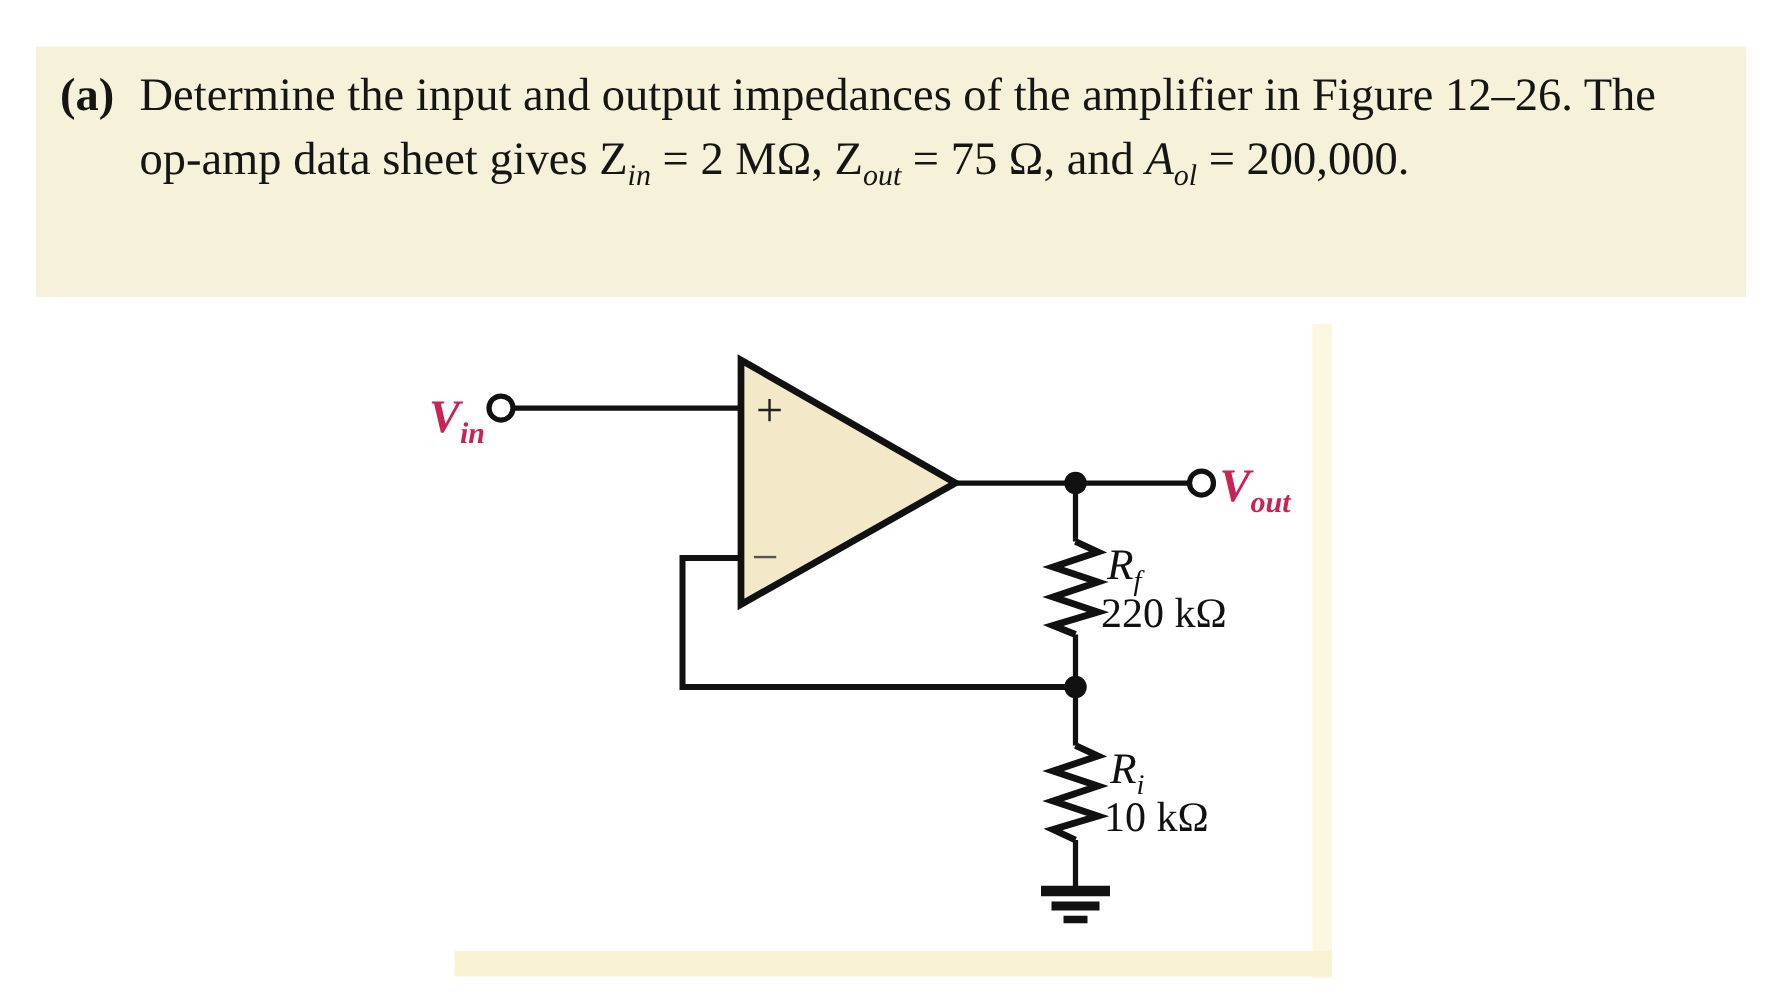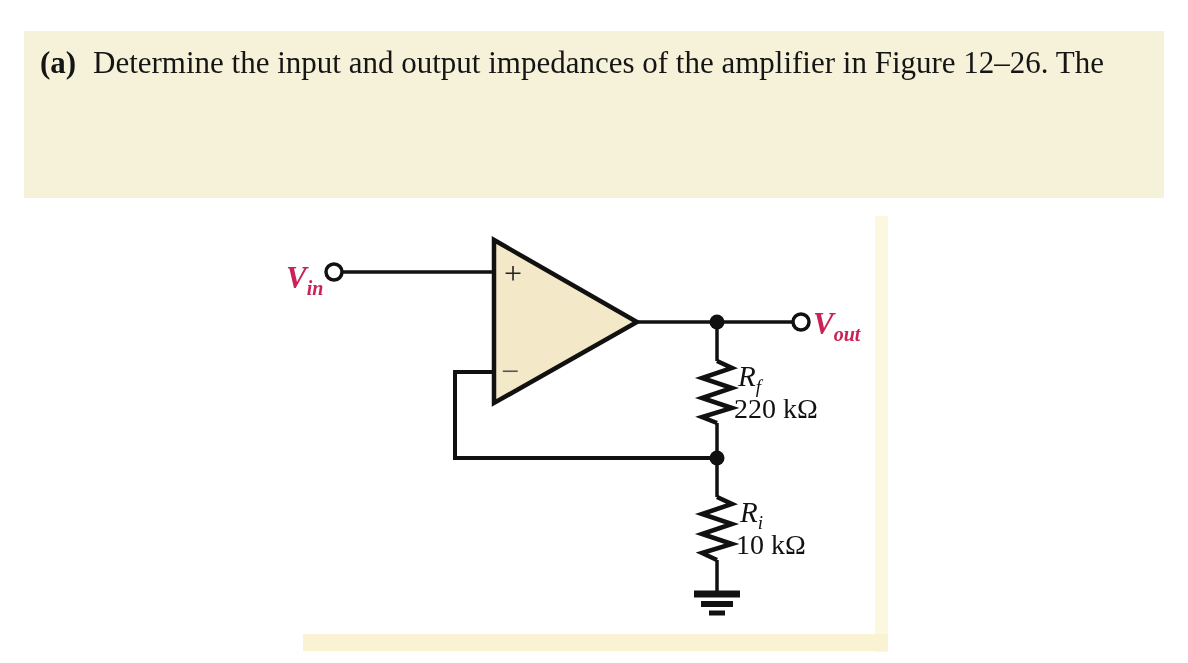--- a/index.html
+++ b/index.html
@@ -50,20 +50,23 @@
 
   <div class="band"></div>
 
   <div class="scan-strip-right"></div>
   <div class="scan-strip-bottom"></div>
 
   <div class="prob-line" style="left:40px;top:44px;">
     <span class="plabel">(a)</span><span>Determine the input and output impedances of the amplifier in Figure 12–26. The</span>
   </div>
 
+  <div class="prob-line" style="left:93px;top:87px;">
+    <span>op-amp data sheet gives Z</span><sub>in</sub><span> = 2 MΩ, Z</span><sub>out</sub><span> = 75 Ω, and </span><span class="it">A</span><sub>ol</sub><span> = 200,000.</span>
+  </div>
 
 
   <svg class="circuit-svg" width="1188" height="663" viewBox="0 0 1188 663">
 
     <line x1="342" y1="272" x2="494" y2="272" stroke="#111" stroke-width="3.5"></line>
 
     <polyline points="494,372 455,372 455,458 717,458" fill="none" stroke="#111" stroke-width="4"></polyline>
 
     <line x1="637" y1="322" x2="794" y2="322" stroke="#111" stroke-width="3.5"></line>
 

